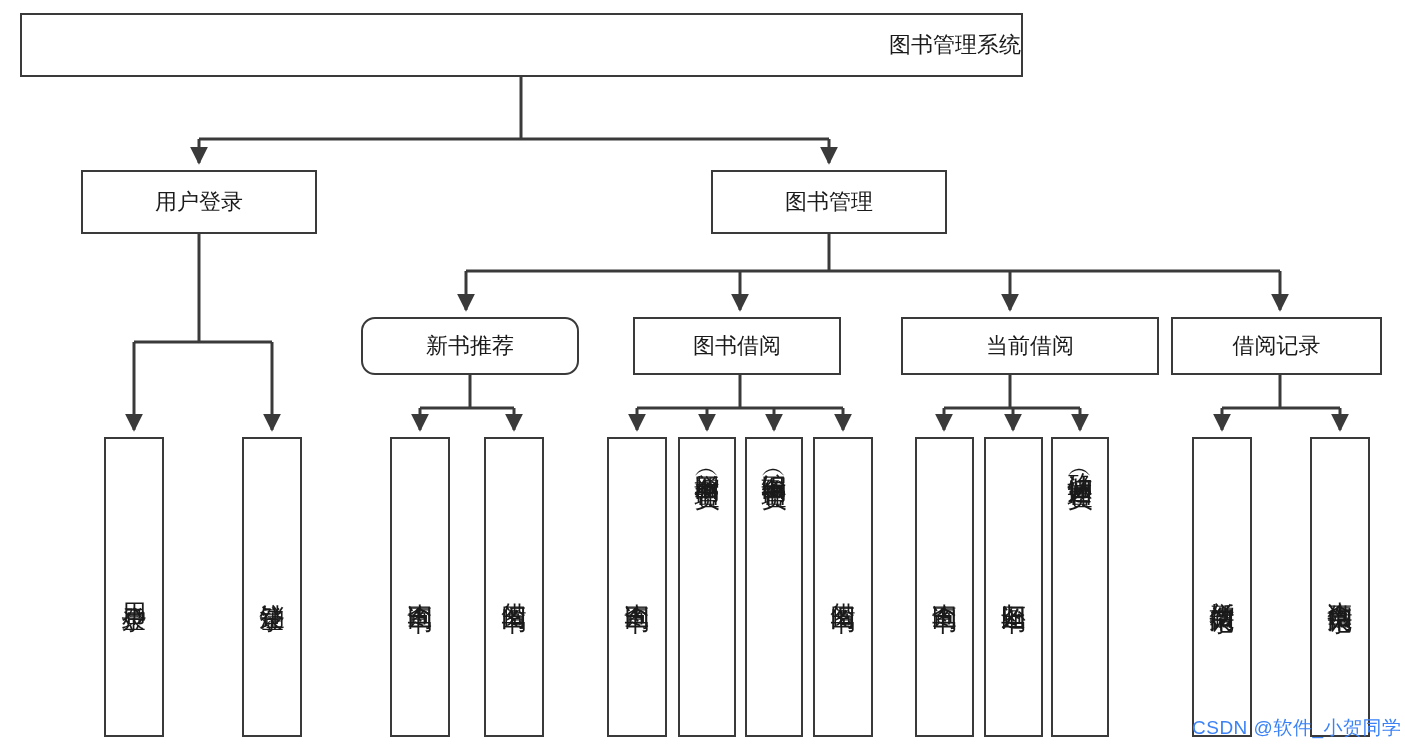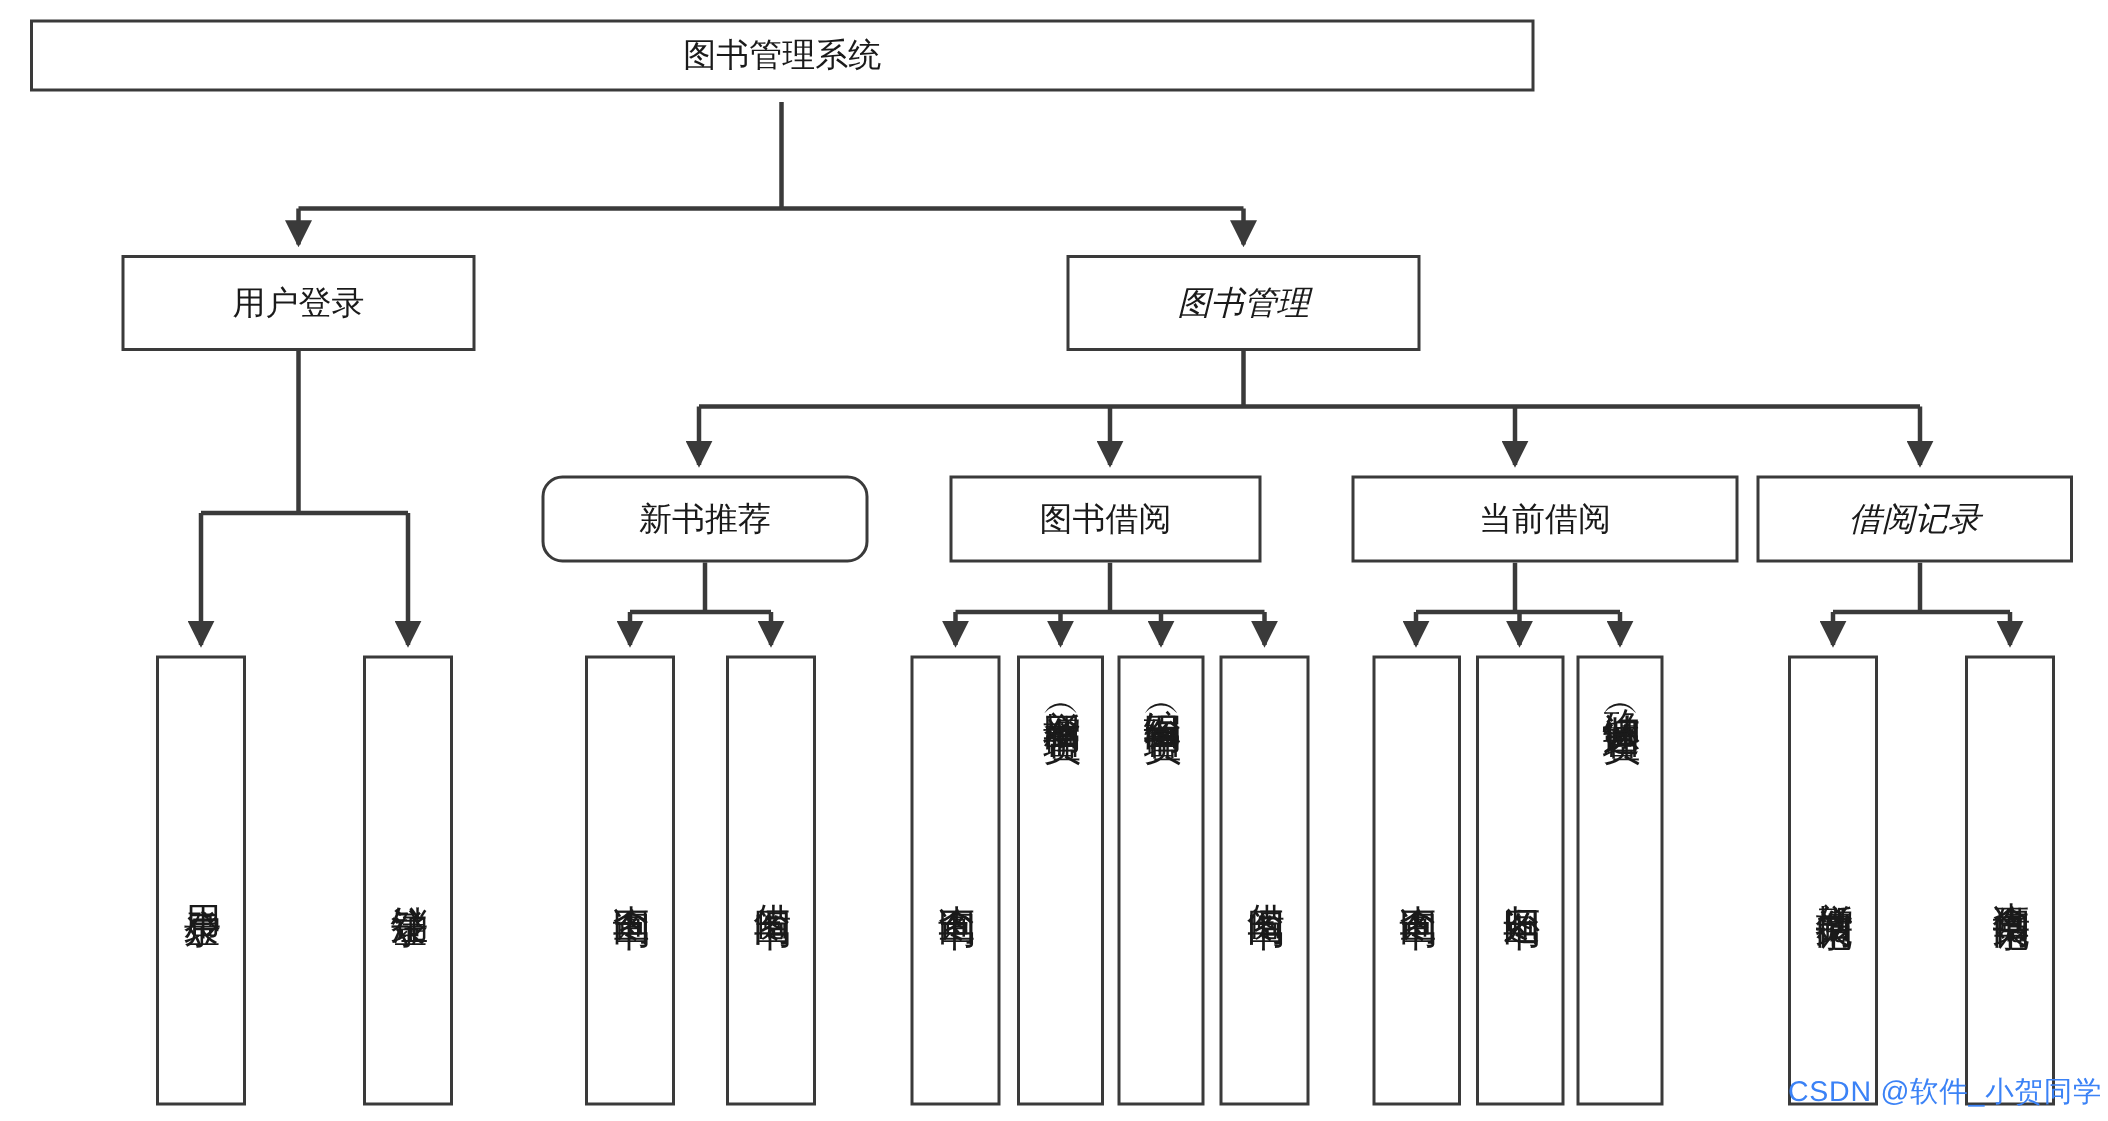--- a/index.html
+++ b/index.html
@@ -116,41 +116,41 @@
       <path d="M 1013 408 L 1013 430" marker-end="url(#arrow)"></path>
       <path d="M 1080 408 L 1080 430" marker-end="url(#arrow)"></path>
 
       <path d="M 1280 375 L 1280 408"></path>
       <path d="M 1222 408 L 1340 408"></path>
       <path d="M 1222 408 L 1222 430" marker-end="url(#arrow)"></path>
       <path d="M 1340 408 L 1340 430" marker-end="url(#arrow)"></path>
     </g>
   </svg>
 
-  <div class="node horiz" style="left:20px; top:13px; width:1003px; height:48px;">
+  <div class="node horiz" style="left:20px; top:13px; width:1003px; height:64px;justify-content:flex-end;">
     <span class="lbl">图书管理系统</span>
   </div>
 
   <div class="node horiz" style="left:81px; top:170px; width:236px; height:64px;">
     <span class="lbl">用户登录</span>
   </div>
-  <div class="node horiz" style="left:711px; top:170px; width:236px; height:64px;font-style:italic;">
+  <div class="node horiz" style="left:711px; top:170px; width:236px; height:64px;">
     <span class="lbl">图书管理</span>
   </div>
 
   <div class="node horiz" style="left:361px; top:317px; width:218px; height:58px;border-radius:14px;">
     <span class="lbl">新书推荐</span>
   </div>
   <div class="node horiz" style="left:633px; top:317px; width:208px; height:58px;">
     <span class="lbl">图书借阅</span>
   </div>
   <div class="node horiz" style="left:901px; top:317px; width:258px; height:58px;">
     <span class="lbl">当前借阅</span>
   </div>
-  <div class="node horiz" style="left:1171px; top:317px; width:211px; height:58px;font-style:italic;">
+  <div class="node horiz" style="left:1171px; top:317px; width:211px; height:58px;">
     <span class="lbl">借阅记录</span>
   </div>
 
   <div class="node vert mid" style="left:104px; top:437px; width:60px; height:300px;">
     <span class="lbl">用户登录</span>
   </div>
   <div class="node vert mid" style="left:242px; top:437px; width:60px; height:300px;">
     <span class="lbl">注销登录</span>
   </div>
 

